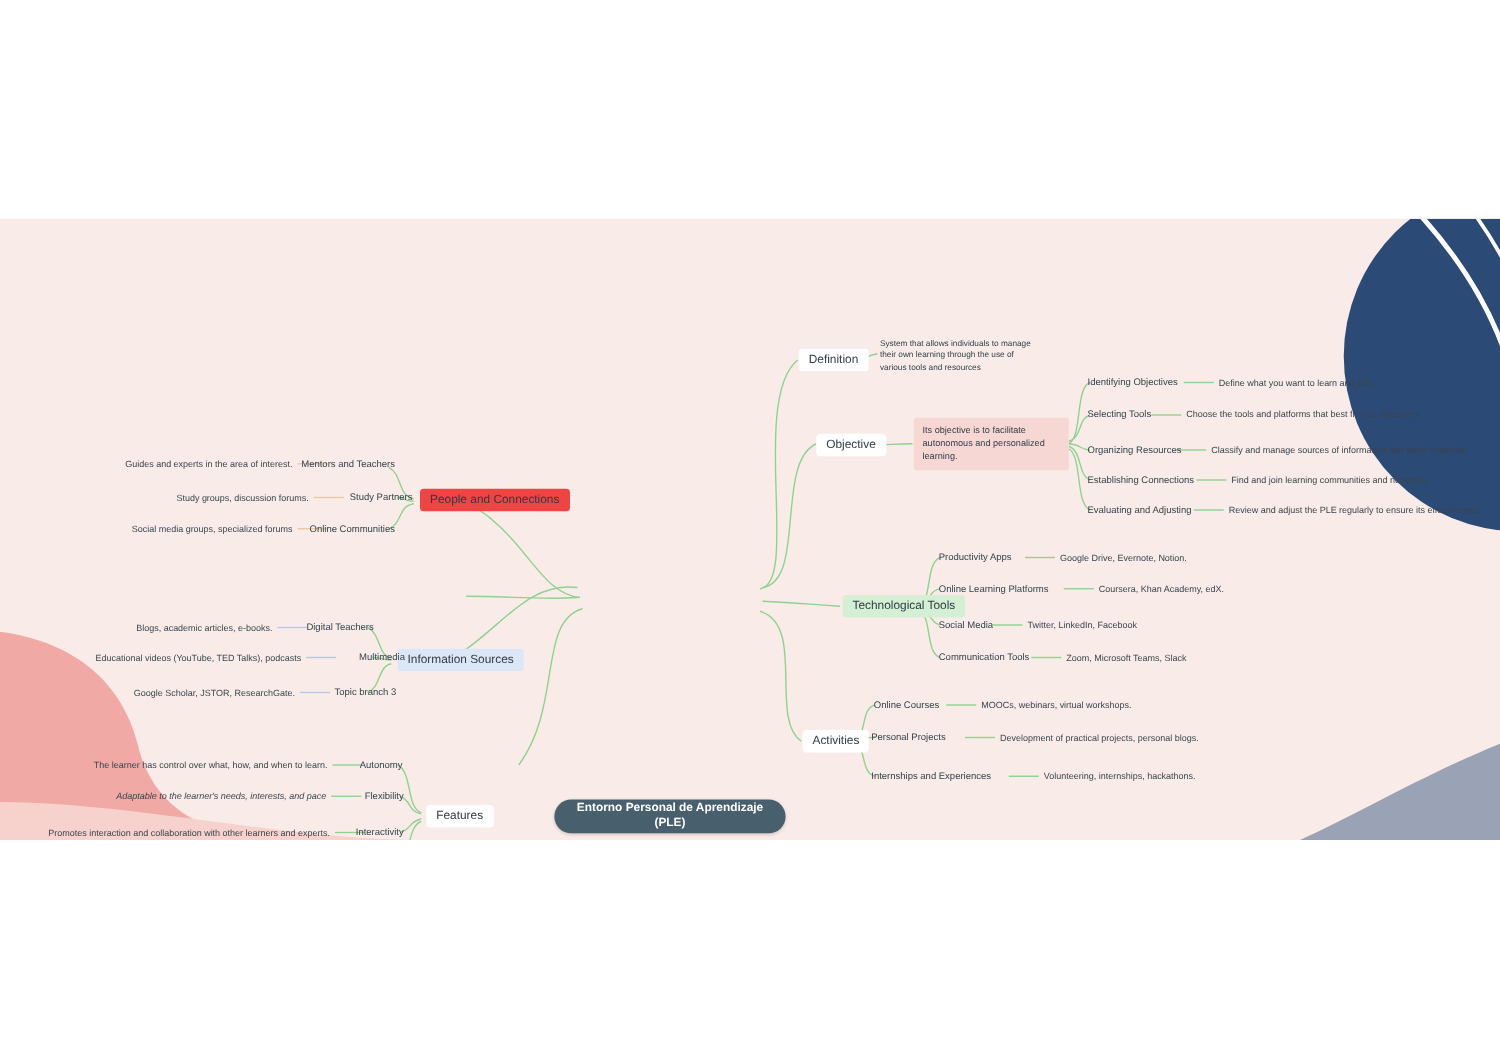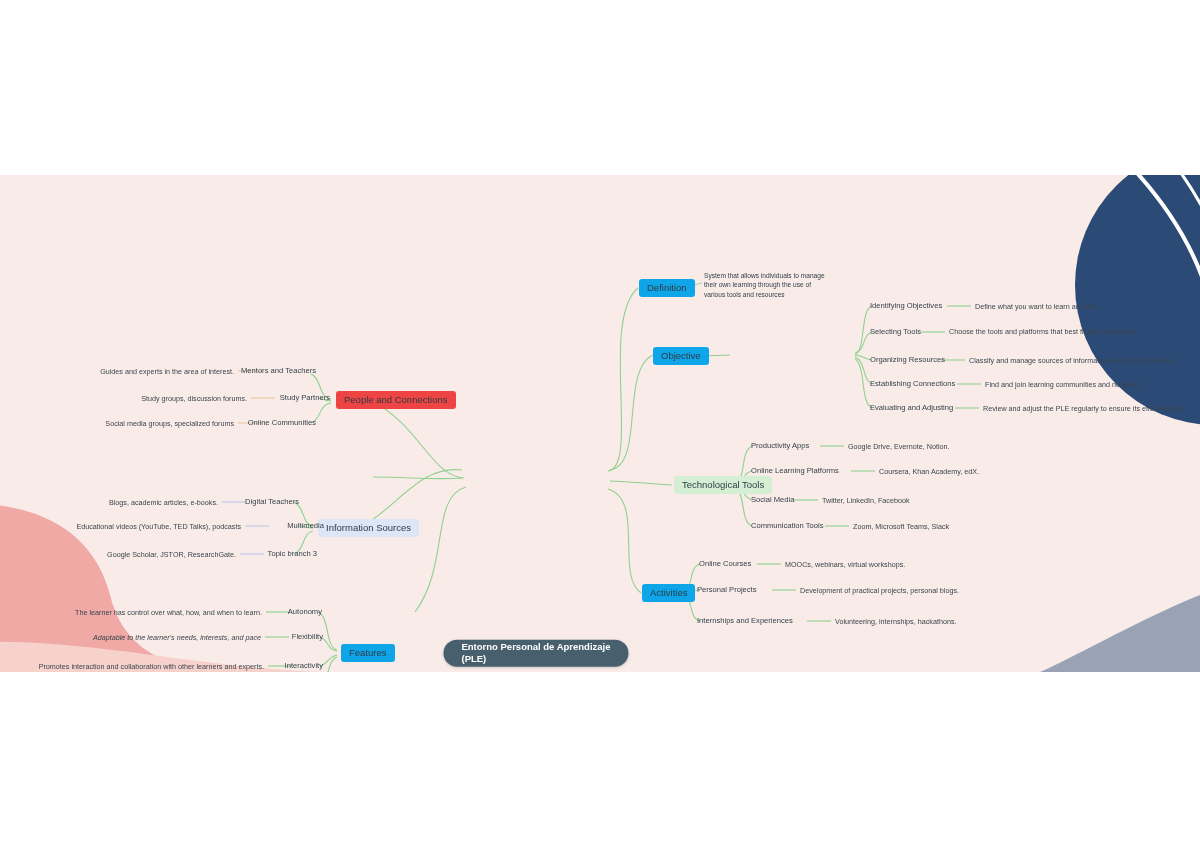--- a/index.html
+++ b/index.html
@@ -31,34 +31,35 @@
   #central {
     position: absolute;
     left: 536px; top: 478px;
     transform: translate(-50%, -50%);
     background: #48606e;
     color: #ffffff;
     border-radius: 16px;
     padding: 1px 18px;
     font-size: 9.5px;
     font-weight: bold;
+    text-align: center;
     line-height: 1.3;
     box-shadow: 0 1px 3px rgba(0,0,0,.18);
   }
   
   .chip {
     font-size: 9.5px;
     padding: 3px 8px;
     border-radius: 3px;
     background: #ffffff;
   }
   .chip.cream { background: #ef4444; }
   .chip.blue  { background: #dbe7f6; }
   .chip.green { background: #d4efd4; }
-  .chip.white { background: #0ea5e9; }
+  .chip.white { background: #ffffff; }
   
   .sub { font-size: 7.6px; color: #35424b; }
   .leaf { font-size: 7.2px; color: #3a454d; }
   
   .callout {
     position: absolute;
     font-size: 6.6px;
     color: #33404a;
     line-height: 1.42;
     transform: translateY(-50%);
@@ -203,20 +204,21 @@
   <div class="node rgt leaf" style="left:262px; top:437px;"><span>The learner has control over what, how, and when to learn.</span></div>
   <div class="node rgt sub" style="left:323px; top:462px;padding-left:26px;"><span>Flexibility</span></div>
   <div class="node rgt leaf" style="left:261px; top:462px;font-style:italic;"><span>Adaptable to the learner's needs, interests, and pace</span></div>
   <div class="node rgt sub" style="left:323px; top:491px;"><span>Interactivity</span></div>
   <div class="node rgt leaf" style="left:264px; top:491px;"><span>Promotes interaction and collaboration with other learners and experts.</span></div>
 
   <div class="node chip white" style="left:639px; top:113px;"><span>Definition</span></div>
   <div class="callout" style="left:704px; top:110px; width:130px;"><span>System that allows individuals to manage their own learning through the use of various tools and resources</span></div>
 
   <div class="node chip white" style="left:653px; top:181px;"><span>Objective</span></div>
+  <div class="callout pinkbox" style="left:731px; top:180px; width:110px;"><span>Its objective is to facilitate autonomous and personalized learning.</span></div>
   <div class="node sub" style="left:870px; top:131px;"><span>Identifying Objectives</span></div>
   <div class="node leaf" style="left:975px; top:131px;"><span>Define what you want to learn and why.</span></div>
   <div class="node sub" style="left:870px; top:157px; white-space:normal; width:56px; line-height:1.15;"><span>Selecting Tools</span></div>
   <div class="node leaf" style="left:949px; top:156px;"><span>Choose the tools and platforms that best fit your objectives</span></div>
   <div class="node sub" style="left:870px; top:185px;"><span>Organizing Resources</span></div>
   <div class="node leaf" style="left:969px; top:185px;"><span>Classify and manage sources of information and study materials</span></div>
   <div class="node sub" style="left:870px; top:209px;"><span>Establishing Connections</span></div>
   <div class="node leaf" style="left:985px; top:209px;"><span>Find and join learning communities and networks.</span></div>
   <div class="node sub" style="left:870px; top:233px;text-align:center;"><span>Evaluating and Adjusting</span></div>
   <div class="node leaf" style="left:983px; top:233px;"><span>Review and adjust the PLE regularly to ensure its effectiveness</span></div>

